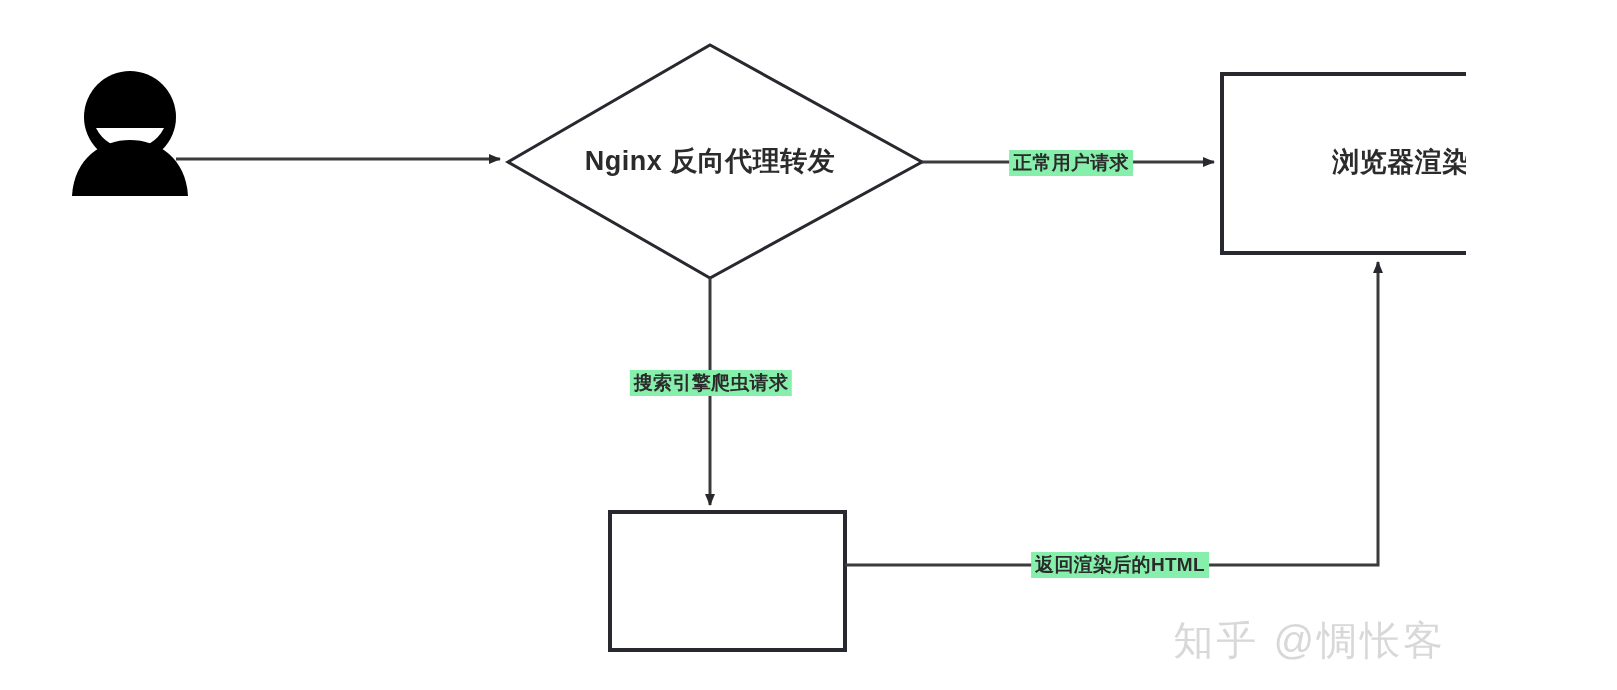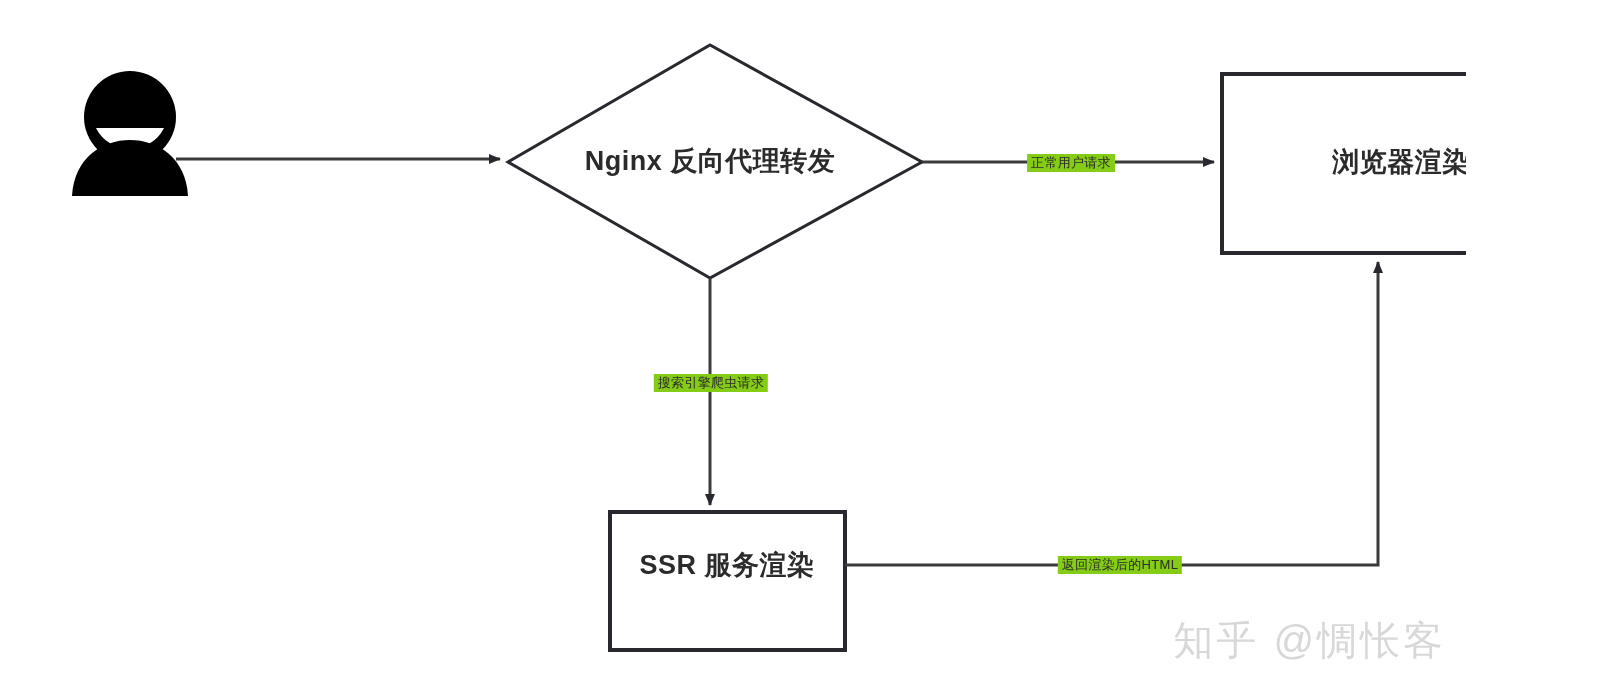--- a/index.html
+++ b/index.html
@@ -30,27 +30,27 @@
     white-space: nowrap;
     transform: translate(-50%, -50%);
     letter-spacing: 0.5px;
   }
   .node-label.big {
     font-size: 27px;
   }
   .edge-label {
     position: absolute;
     color: #2b2b2b;
-    font-weight: normal;
+    font-weight: bold;
     font-family: "Liberation Sans", "DejaVu Sans", sans-serif;
     white-space: nowrap;
     transform: translate(-50%, -50%);
-    background: #84cc16;
+    background: #86efac;
     padding: 0 4px;
-    font-size: 13px;
+    font-size: 19px;
     letter-spacing: 0.3px;
   }
   #watermark {
     position: absolute;
     right: 20px;
     bottom: 22px;
     color: #d8d8d8;
     font-size: 40px;
     font-weight: normal;
     font-family: "Liberation Sans", "DejaVu Sans", sans-serif;
@@ -89,21 +89,20 @@
 
     <line x1="710" y1="278" x2="710" y2="505" stroke="#3b3b3b" stroke-width="3" marker-end="url(#arrowhead)"></line>
 
     <polyline points="845,565 1378,565 1378,262" fill="none" stroke="#3b3b3b" stroke-width="3" marker-end="url(#arrowhead)"></polyline>
   </svg>
 
   <div class="node-label big" style="left:710px; top:161px;">Nginx 反向代理转发</div>
 
   <div class="node-label big" style="left:1401px; top:162px;">浏览器渲染</div>
 
-  <div class="node-label big" style="left:727px; top:565px;">SSR 服务渲染</div>
 
   <div class="edge-label" style="left:1071px; top:163px;">正常用户请求</div>
 
   <div class="edge-label" style="left:711px; top:383px;">搜索引擎爬虫请求</div>
 
   <div class="edge-label" style="left:1120px; top:565px;">返回渲染后的HTML</div>
 
   <div id="watermark">知乎 @惆怅客</div>
 
 </div>

